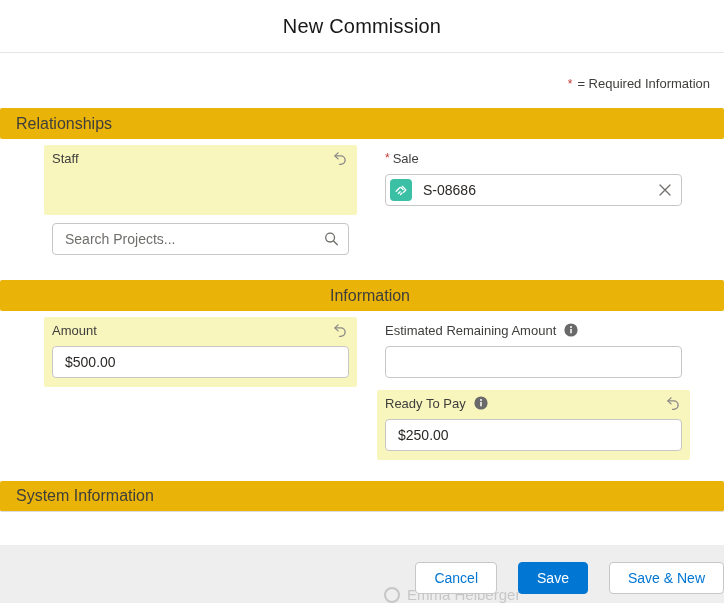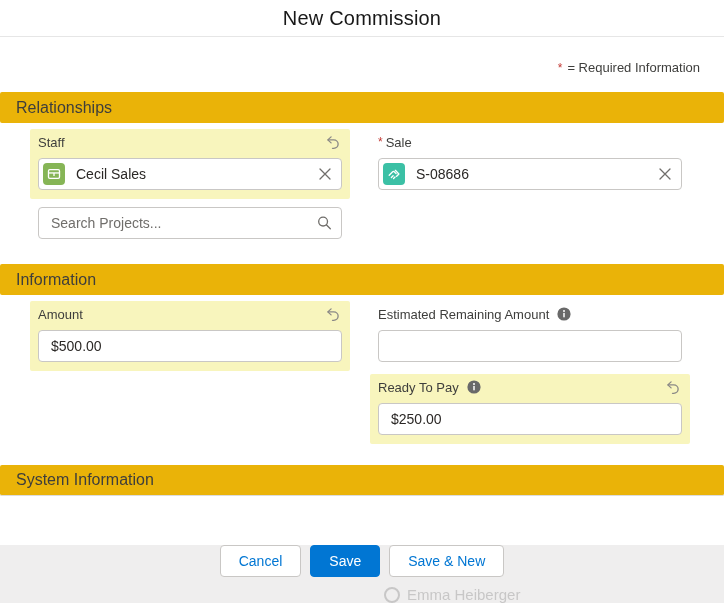--- a/index.html
+++ b/index.html
@@ -1,37 +1,37 @@
 <!DOCTYPE html>
 <html><head>
 <meta charset="utf-8">
 <style>
   * { margin:0; padding:0; box-sizing:border-box; }
   html,body { width:724px; height:603px; overflow:hidden; background:#fff;
     font-family:"Liberation Sans", sans-serif; }
   .page { position:relative; width:724px; height:603px; background:#fff; }
 
   
-  .modal-header { height:37px; border-bottom:1px solid #e6e6e6; display:flex;
+  .modal-header { height:53px; border-bottom:1px solid #e6e6e6; display:flex;
     align-items:center; justify-content:center; }
   .modal-title { font-size:20px; color:#181818; font-weight:400; letter-spacing:.2px; }
 
   
-  .required-note { margin-top:23px; padding-right:24px; text-align:right;
+  .required-note { margin-top:23px; padding-right:14px; text-align:right;
     font-size:13px; color:#3e3e3c; height:16px; }
   .required-note .asterisk { color:#c23934; font-size:12px; margin-right:5px; }
 
   
   .section-bar { margin-top:16px; height:31px; background:#eab308; border-radius:2px;
     display:flex; align-items:center; padding-left:16px; font-size:16px; color:#3e3e3c; }
   .section-bar.system { border-bottom:1px solid #dcdcdc; }
 
   
   .form-grid { display:grid; grid-template-columns:1fr 1fr; column-gap:20px; row-gap:3px;
-    padding:0 34px 0 30px; margin-top:6px; }
+    padding:0 34px 0 44px; margin-top:6px; }
   .field-cell { position:relative; padding:5px 8px 9px 8px; border-radius:2px; }
   .field-cell.highlighted { background:#f8f5bd; }
   .field-label { font-size:13px; color:#3e3e3c; margin-bottom:8px; display:flex;
     align-items:center; height:16px; }
   .req-mark { color:#c23934; margin-right:3px; font-size:12px; }
   .info-icon { margin-left:8px; display:inline-flex; cursor:pointer; }
   .undo-btn { position:absolute; top:6px; right:10px; cursor:pointer; line-height:0; }
 
   .input-wrap { position:relative; }
   .text-input { width:100%; height:32px; border:1px solid #c9c7c5; border-radius:4px;
@@ -47,22 +47,22 @@
 
   .clear-btn, .search-btn { position:absolute; right:10px; top:50%;
     transform:translateY(-50%); cursor:pointer; line-height:0; background:none; border:none; }
 
   
   .footer { position:absolute; left:0; right:0; bottom:0; top:545px; background:#efeeee; }
   .watermark { position:absolute; left:384px; top:41px; display:flex; align-items:center;
     gap:7px; color:rgba(110,110,110,0.30); font-size:15px; white-space:nowrap; z-index:0; }
   .watermark-avatar { width:16px; height:16px; border-radius:50%;
     border:2px solid rgba(110,110,110,0.30); }
-  .btn-row { position:relative; z-index:1; display:flex; justify-content:center;
-    gap:9px; }
+  .btn-row { position:relative; z-index:1; display:flex; justify-content:flex-end;
+    gap:21px; padding-top:17px; }
   .btn { height:32px; border-radius:4px; border:1px solid #c9c7c5; background:#fff;
     color:#0176d3; font-family:"Liberation Sans", sans-serif; font-size:14px;
     padding:0 18px; cursor:pointer; }
   .btn.primary { background:#0176d3; border-color:#0176d3; color:#fff; }
 </style>
 </head>
 <body>
 
 <div class="page">
 
@@ -83,35 +83,20 @@
     <div class="field-cell highlighted">
       <div class="field-label">
         <span>Staff</span>
       </div>
       <span class="undo-btn">
         <svg width="15" height="15" viewBox="0 0 16 16" fill="none">
           <path d="M6.5 2 L3 5.2 L6.5 8.4" stroke="#8a8886" stroke-width="1.4" stroke-linecap="round" stroke-linejoin="round"></path>
           <path d="M3.4 5.2 H9.3 C12 5.2 14 7.2 14 9.7 C14 12.2 12 14.2 9.3 14.2 H8" stroke="#8a8886" stroke-width="1.4" stroke-linecap="round"></path>
         </svg>
       </span>
-      <div class="input-wrap">
-        <span class="pill-icon green">
-          <svg width="14" height="14" viewBox="0 0 16 16" fill="none">
-            <rect x="1.7" y="3" width="12.6" height="10" rx="1.5" stroke="#fff" stroke-width="1.5"></rect>
-            <line x1="1.7" y1="6.8" x2="14.3" y2="6.8" stroke="#fff" stroke-width="1.5"></line>
-            <line x1="8" y1="6.8" x2="8" y2="10.2" stroke="#fff" stroke-width="1.5"></line>
-          </svg>
-        </span>
-        <input class="text-input with-pill" readonly="" value="Cecil Sales" style="">
-        <button class="clear-btn">
-          <svg width="14" height="14" viewBox="0 0 14 14">
-              <path d="M2 2 L12 12 M12 2 L2 12" stroke="#706e6b" stroke-width="1.3" stroke-linecap="round"></path>
-            </svg>
-        </button>
-      </div>
     </div>
 
     <div class="field-cell">
       <div class="field-label">
         <span class="req-mark">*</span>
         <span>Sale</span>
       </div>
       <div class="input-wrap">
         <span class="pill-icon teal">
           <svg width="14" height="14" viewBox="0 0 16 16" fill="none">
@@ -136,21 +121,21 @@
           <svg width="15" height="15" viewBox="0 0 16 16" fill="none">
             <circle cx="6.5" cy="6.5" r="4.7" stroke="#706e6b" stroke-width="1.4"></circle>
             <line x1="10.2" y1="10.2" x2="14.2" y2="14.2" stroke="#706e6b" stroke-width="1.4" stroke-linecap="round"></line>
           </svg>
         </span>
       </div>
     </div>
     <div></div>
   </div>
 
-  <div class="section-bar" style="">
+  <div class="section-bar" style="justify-content:center;">
     <span>Information</span>
   </div>
 
   <div class="form-grid">
 
     <div class="field-cell highlighted">
       <div class="field-label">
         <span>Amount</span>
       </div>
       <span class="undo-btn">

